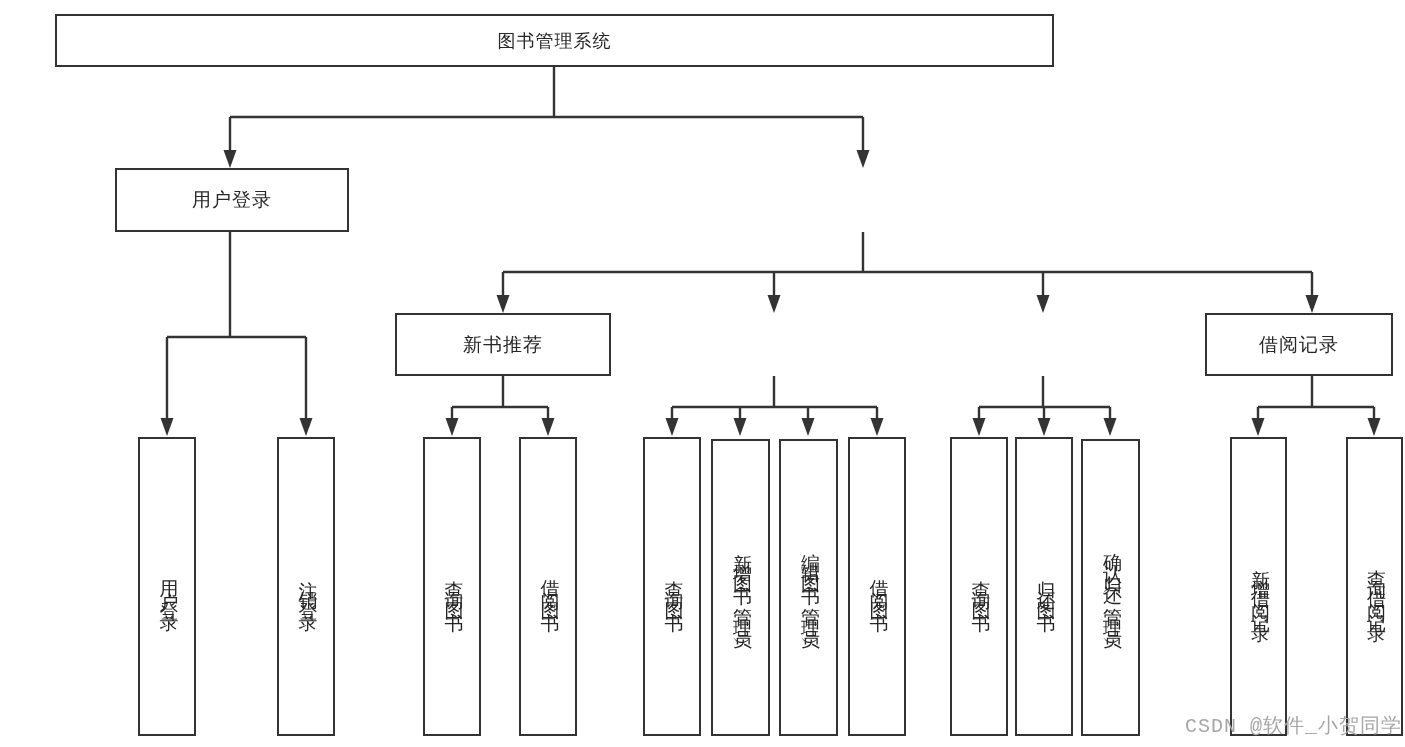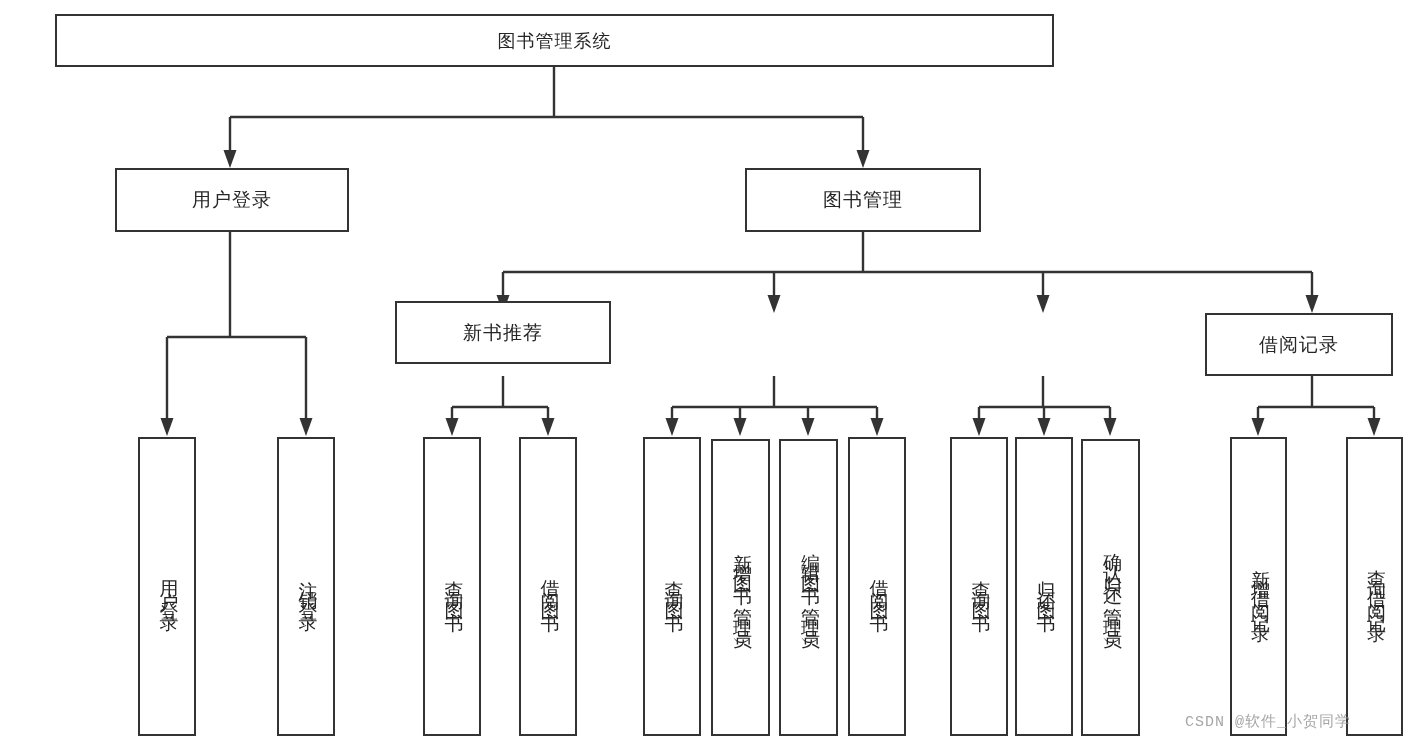--- a/index.html
+++ b/index.html
@@ -38,21 +38,21 @@
     writing-mode:vertical-lr;
     text-orientation:mixed;
     font-size:19px;
     letter-spacing:11px;
     line-height:1.05;
     white-space:nowrap;
   }
   .watermark{
     position:absolute;
     left:1152px;top:712px;
-    font-size:15px;
+    font-size:20px;
     letter-spacing:1px;
     color:var(--watermark,#a6a6a6);
     white-space:nowrap;
   }
 </style>
 </head>
 <body>
 
 <div class="canvas">
 
@@ -86,25 +86,22 @@
     <polygon points="1334.5,418 1347.5,418 1341,436"></polygon>
   </svg>
 
   <div class="node h root" style="left:22px;top:14px;width:999px;height:53px">
     <span>图书管理系统</span>
   </div>
 
   <div class="node h" style="left:82px;top:168px;width:234px;height:64px">
     <span>用户登录</span>
   </div>
-  <div class="node h" style="left:712px;top:168px;width:236px;height:64px">
-    <span>图书管理</span>
-  </div>
 
-  <div class="node h" style="left:362px;top:301px;width:216px;height:63px">
+  <div class="node h" style="left:362px;top:313px;width:216px;height:63px">
     <span>新书推荐</span>
   </div>
   <div class="node h" style="left:1172px;top:313px;width:188px;height:63px">
     <span>借阅记录</span>
   </div>
 
   <div class="node v" style="left:105px;top:437px;width:58px;height:299px">
     <span>用户登录</span>
   </div>
   <div class="node v" style="left:244px;top:437px;width:58px;height:299px">

